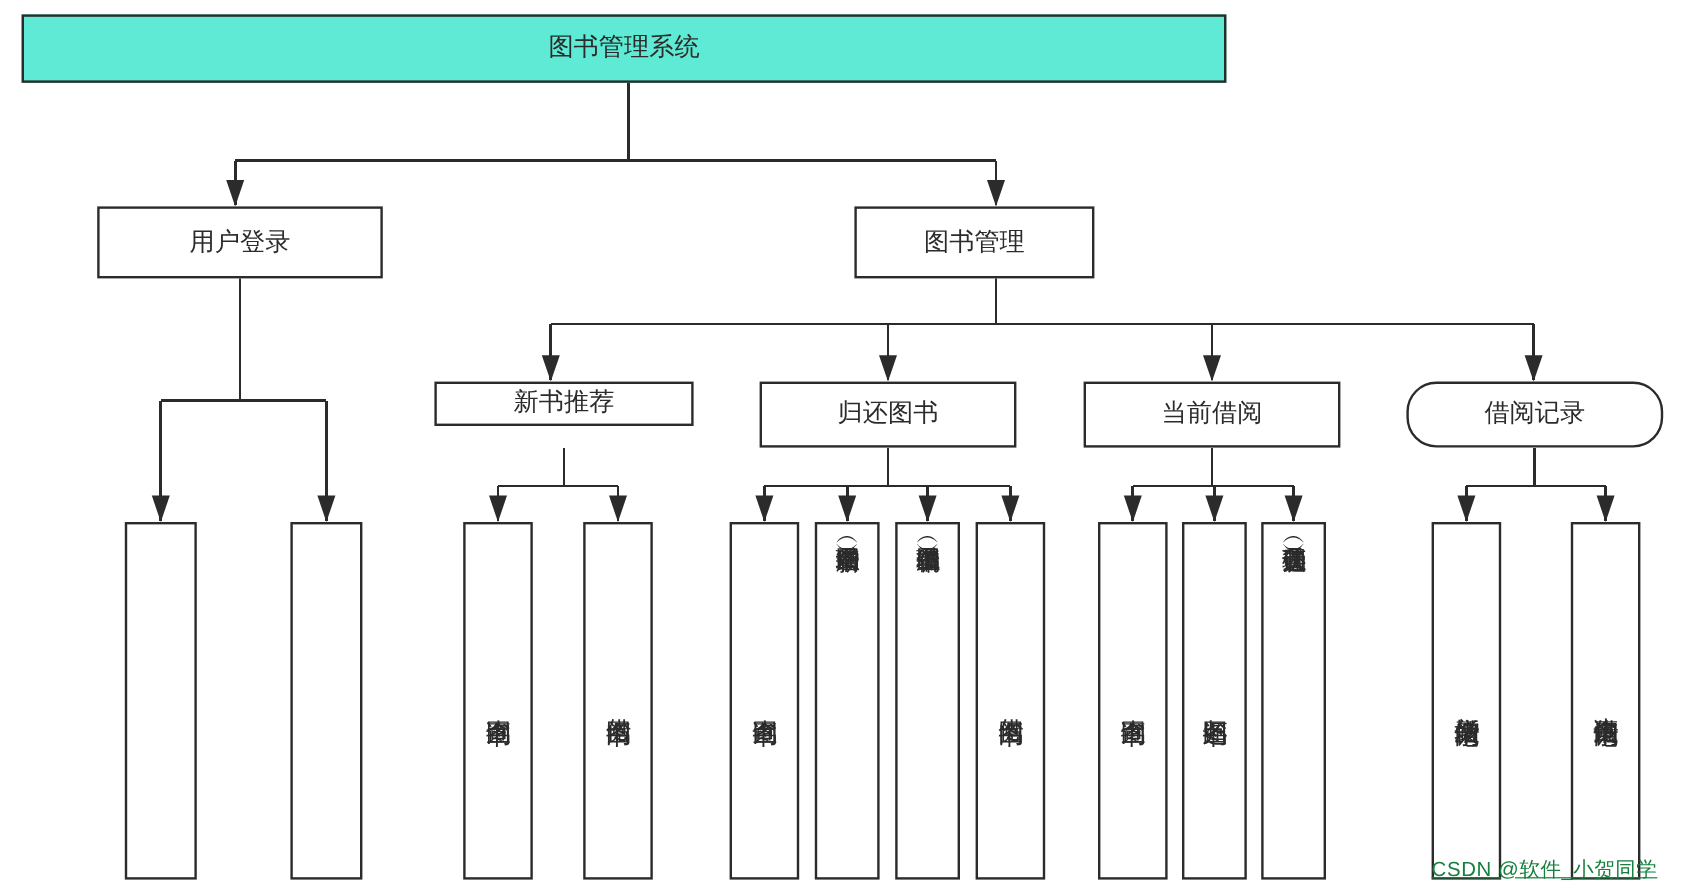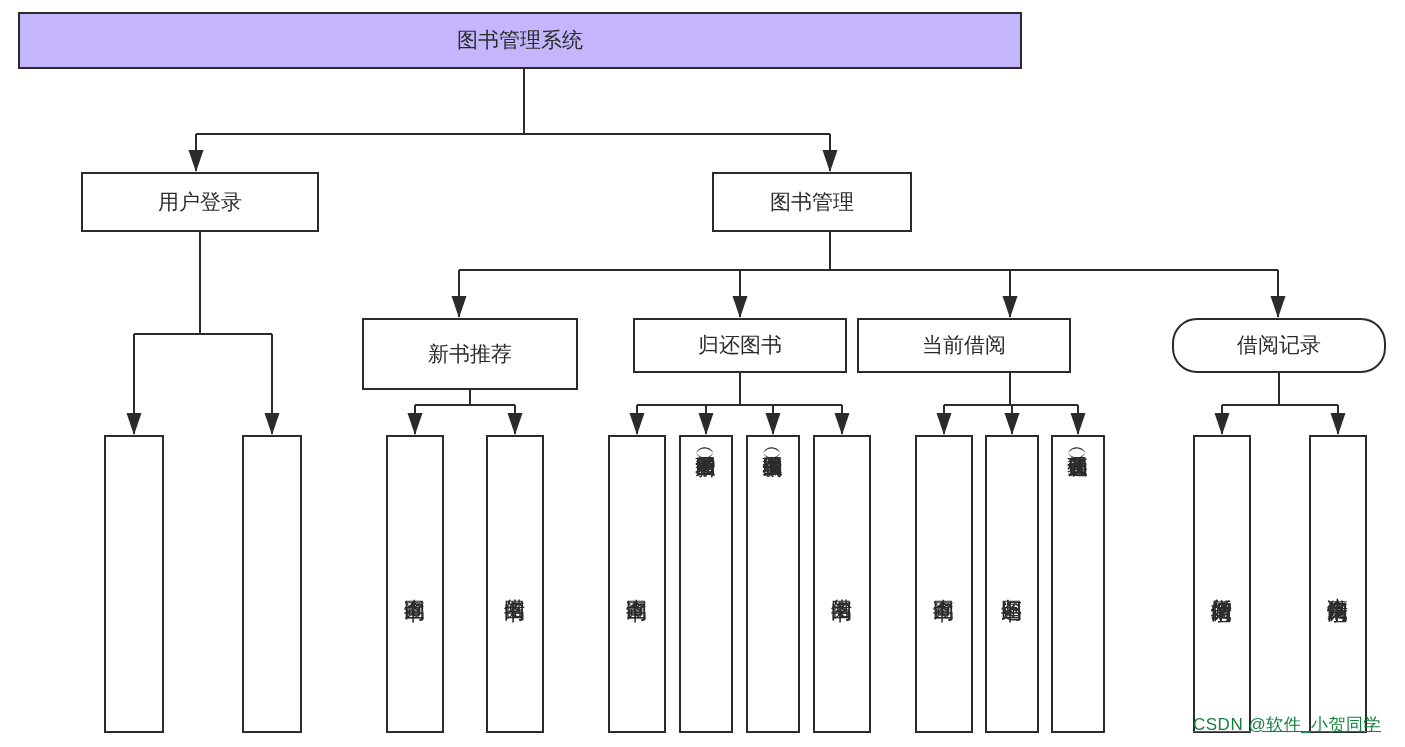--- a/index.html
+++ b/index.html
@@ -131,36 +131,36 @@
       <path d="M1070.5,413 L1085.5,413 L1078,435 Z" fill="#2b2b2b"></path>
       <line x1="1279" y1="373" x2="1279" y2="405" stroke="#2b2b2b" stroke-width="2.4" shape-rendering="crispEdges"></line>
       <line x1="1222" y1="405" x2="1338" y2="405" stroke="#2b2b2b" stroke-width="2.4" shape-rendering="crispEdges"></line>
       <line x1="1222" y1="405" x2="1222" y2="434" stroke="#2b2b2b" stroke-width="2.4" shape-rendering="crispEdges"></line>
       <path d="M1214.5,413 L1229.5,413 L1222,435 Z" fill="#2b2b2b"></path>
       <line x1="1338" y1="405" x2="1338" y2="434" stroke="#2b2b2b" stroke-width="2.4" shape-rendering="crispEdges"></line>
       <path d="M1330.5,413 L1345.5,413 L1338,435 Z" fill="#2b2b2b"></path>
     </svg>
 
   <div id="node-layer">
-      <div class="node horizontal root" style="left: 18px; top: 12px; width: 1004px; height: 57px; border-color: rgb(43, 43, 43); background: #c4b5fd;">
+      <div class="node horizontal root" style="left: 18px; top: 12px; width: 1004px; height: 57px; border-color: rgb(43, 43, 43); background: #5eead4;">
         <span class="node-label">图书管理系统</span>
       </div>
       <div class="node horizontal" style="left: 81px; top: 172px; width: 238px; height: 60px; border-color: rgb(43, 43, 43); background: rgb(255, 255, 255);">
         <span class="node-label">用户登录</span>
       </div>
       <div class="node horizontal" style="left: 712px; top: 172px; width: 200px; height: 60px; border-color: rgb(43, 43, 43); background: rgb(255, 255, 255);">
         <span class="node-label">图书管理</span>
       </div>
-      <div class="node horizontal" style="left: 362px; top: 318px; width: 216px; height: 72px; border-color: rgb(43, 43, 43); background: rgb(255, 255, 255);">
+      <div class="node horizontal" style="left: 362px; top: 318px; width: 216px; height: 37px; border-color: rgb(43, 43, 43); background: rgb(255, 255, 255);">
         <span class="node-label">新书推荐</span>
       </div>
       <div class="node horizontal" style="left: 633px; top: 318px; width: 214px; height: 55px; border-color: rgb(43, 43, 43); background: rgb(255, 255, 255);">
         <span class="node-label">归还图书</span>
       </div>
-      <div class="node horizontal" style="left: 857px; top: 318px; width: 214px; height: 55px; border-color: rgb(43, 43, 43); background: rgb(255, 255, 255);">
+      <div class="node horizontal" style="left: 903px; top: 318px; width: 214px; height: 55px; border-color: rgb(43, 43, 43); background: rgb(255, 255, 255);">
         <span class="node-label">当前借阅</span>
       </div>
       <div class="node horizontal" style="left: 1172px; top: 318px; width: 214px; height: 55px; border-color: rgb(43, 43, 43); background: rgb(255, 255, 255); border-radius: 25px;">
         <span class="node-label">借阅记录</span>
       </div>
       <div class="node vertical align-bottom" style="left: 104px; top: 435px; width: 60px; height: 298px; border-color: rgb(43, 43, 43); background: rgb(255, 255, 255);">
         <span class="node-label">用户登录</span>
       </div>
       <div class="node vertical align-bottom" style="left: 242px; top: 435px; width: 60px; height: 298px; border-color: rgb(43, 43, 43); background: rgb(255, 255, 255);">
         <span class="node-label">注销登录</span>

